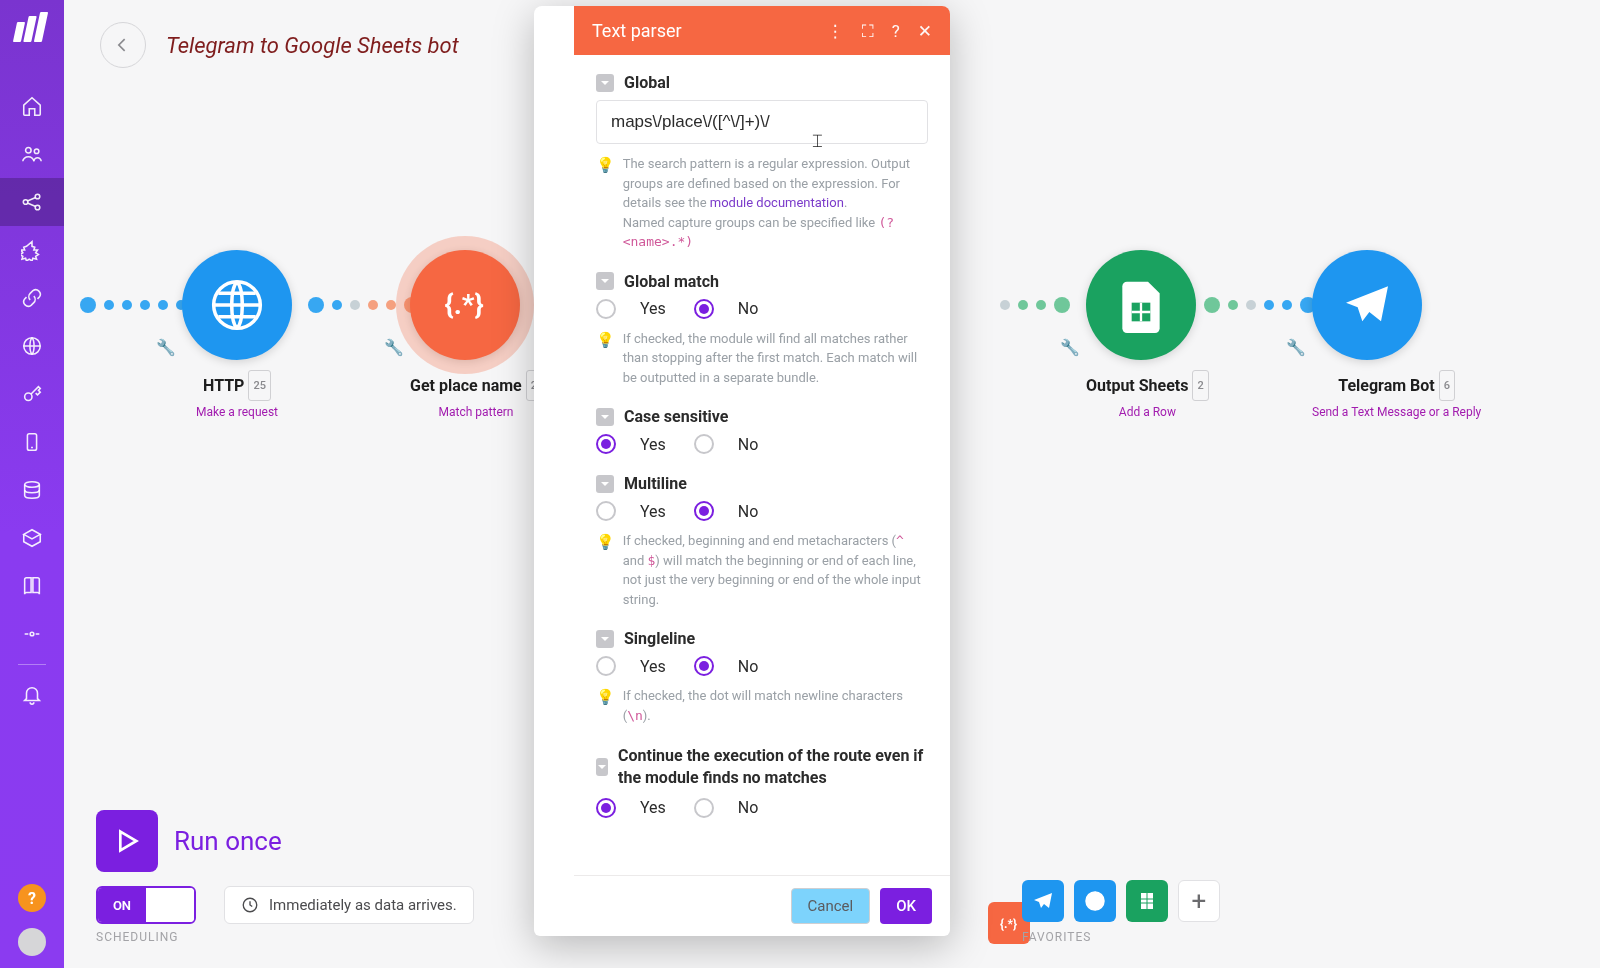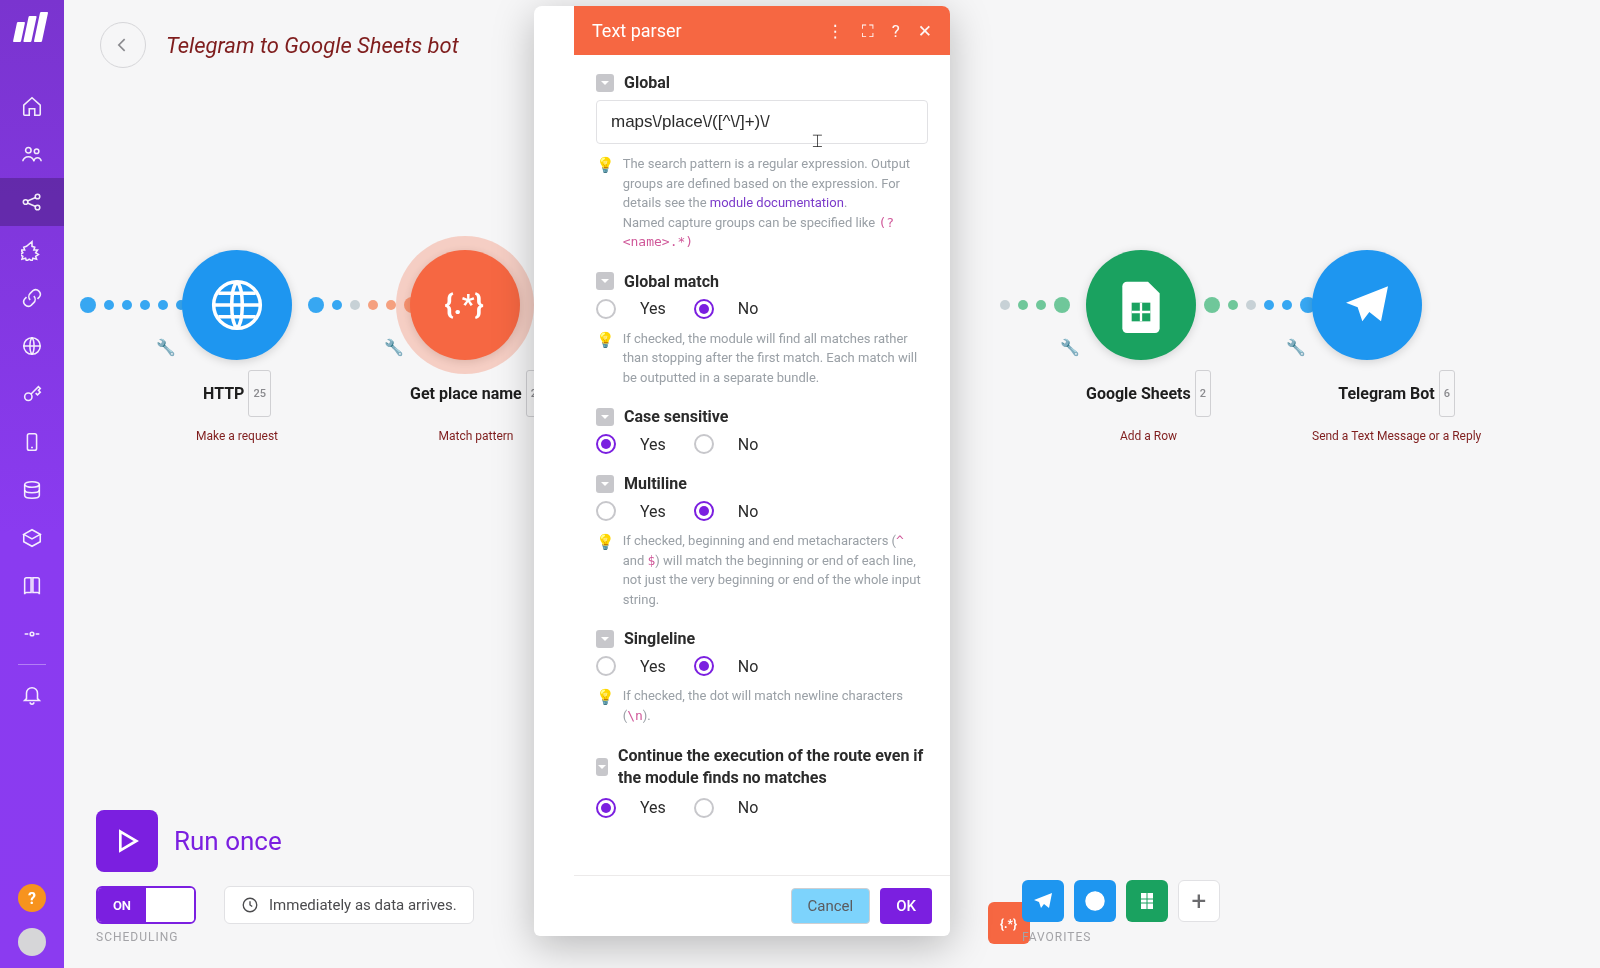--- a/index.html
+++ b/index.html
@@ -51,22 +51,22 @@
 .back-btn svg{width:20px;height:20px;stroke:#8a8a8e;fill:none;stroke-width:2;}
 .scenario-title { font-size:22px; color:#7f1d1d; font-weight:400;font-style:italic; }
 
 
 .node { position:absolute; text-align:center; }
 .node .bubble {
   width:110px; height:110px; border-radius:50%; display:flex; align-items:center; justify-content:center;
   box-shadow: 0 2px 10px rgba(0,0,0,0.15);
 }
 .node .title { margin-top:10px; font-weight:700; font-size:16px; color:#1e1e1e; display:flex; align-items:center; justify-content:center; gap:4px;}
-.node .subtitle { font-size:12px; color:#7f1d1d; margin-top:12px; }
-.chip { font-size:11px; border:1px solid #d0d0d3; color:#8a8a8e; border-radius:3px; padding:16px 4px; font-weight:500;}
+.node .subtitle { font-size:12px; color:#a21caf; margin-top:4px; }
+.chip { font-size:11px; border:1px solid #d0d0d3; color:#8a8a8e; border-radius:3px; padding:8px 4px; font-weight:500;}
 .wrench { position:absolute; left:-26px; top:88px; color:#8a8a8e; }
 
 .bubble.http { background:#1e96f0; }
 .bubble.orange { background:#f66742; box-shadow: 0 0 0 14px rgba(246,103,66,0.28), 0 2px 10px rgba(0,0,0,0.15);}
 .bubble.sheets { background:#1aa260; }
 .bubble.telegram { background:#1e96f0; }
 
 .node svg { width:56px; height:56px; }
 
 
@@ -308,21 +308,21 @@
   <div class="node" style="left:1022px; top:250px;">
     <span class="wrench">🔧</span>
     <div class="bubble sheets">
         <svg viewBox="0 0 24 24">
           <path fill="#fff" d="M6 2h9l5 5v15a2 2 0 0 1-2 2H6a2 2 0 0 1-2-2V4a2 2 0 0 1 2-2z"></path>
           <path fill="#1aa260" d="M8 11h8v8H8z"></path>
           <path stroke="#fff" stroke-width="1" d="M8 15h8M12 11v8"></path>
         </svg>
       </div>
     <div class="title">
-        <span>Google Sheets</span>
+        <span>Output Sheets</span>
         <span class="chip">2</span>
       </div>
     <div class="subtitle">Add a Row</div>
   </div>
 
   <div class="node" style="left:1248px; top:250px;">
     <span class="wrench">🔧</span>
     <div class="bubble telegram">
         <svg viewBox="0 0 24 24">
           <path fill="#fff" d="M21 4L3 11l5 2 2 6 3-4 5 4 3-15z"></path>

